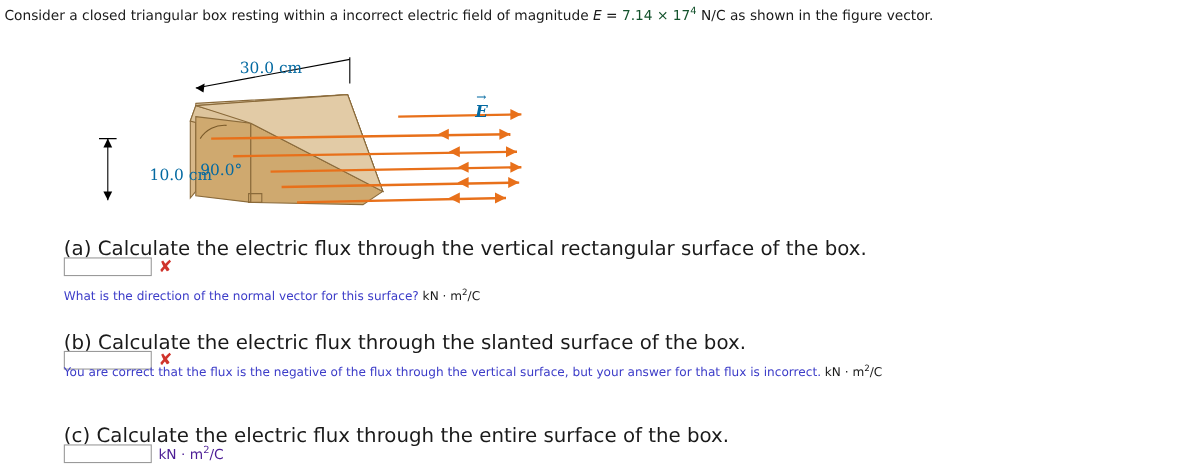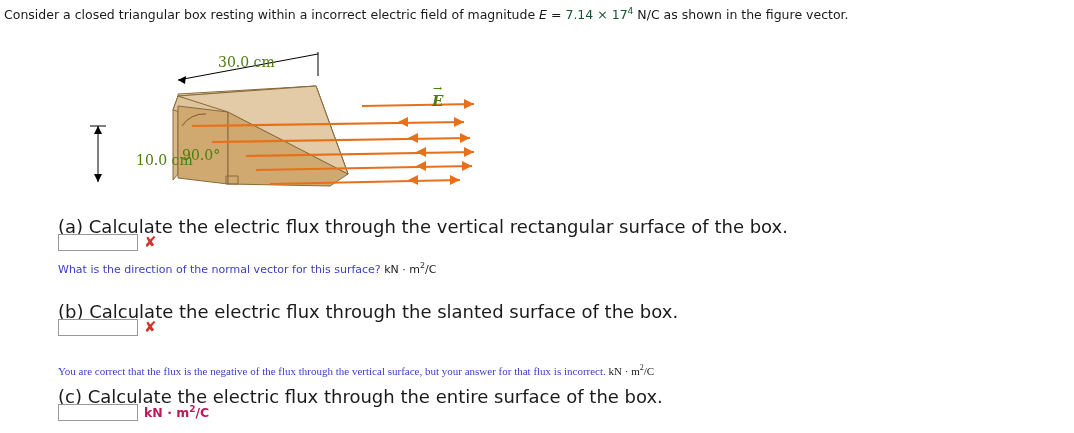--- a/index.html
+++ b/index.html
@@ -31,21 +31,21 @@
     left: 60px;
     top: 34px;
     width: 520px;
     height: 170px;
   }
   .figure svg { display: block; }
   .fig-label {
     position: absolute;
     font-family: "DejaVu Serif", serif;
     font-size: 14px;
-    color: #4d7c0f;
+    color: #0369a1;
     white-space: nowrap;
   }
   .lbl-30 { left: 158px; top: 20px; }
   .lbl-10 { left: 48px; top: 118px; margin-left: 28px; }
   .lbl-60 { left: 122px; top: 113px; }
   .lbl-E {
     left: 372px; top: 52px;
     font-family: "DejaVu Serif", serif;
     font-weight: bold;
     font-style: italic;
@@ -88,33 +88,32 @@
   }
   .xmark {
     color: #d0342c;
     font-size: 15px;
     font-weight: bold;
     line-height: 1;
     font-family: "DejaVu Sans", sans-serif;
   }
   .units {
     font-size: 12.5px;
-    color: #be185d;
-    white-space: nowrap;
-    font-weight: bold;
+    color: #4c1d95;
+    white-space: nowrap;
   }
   .feedback {
     position: absolute;
     left: 58px;
     color: #3c3cc8;
     font-size: 11px;
     white-space: nowrap;
   }
   .fb-a { top: 261px; }
-  .fb-b { top: 363px; font-family: Liberation Serif, serif; }
+  .fb-b { top: 330px; }
   .fb-units { color: #1a1a1a; }
 </style>
 </head>
 <body>
 
 <div class="intro">
   <span>Consider a closed triangular box resting within a incorrect electric field of magnitude </span><span class="italic">E</span><span> = </span><span class="val">7.14 </span><span class="val">× 17</span><sup class="val">4</sup><span> N/C as shown in the figure vector.</span>
 </div>
 
 <div class="figure">

